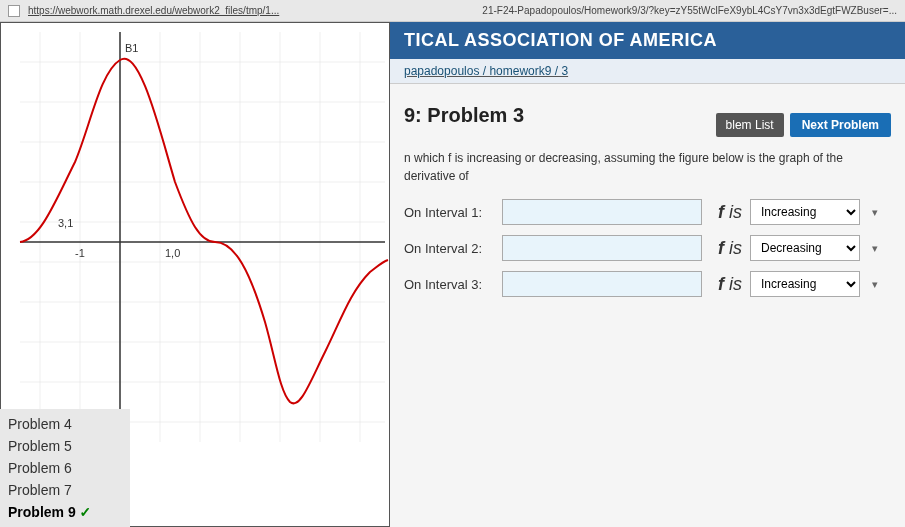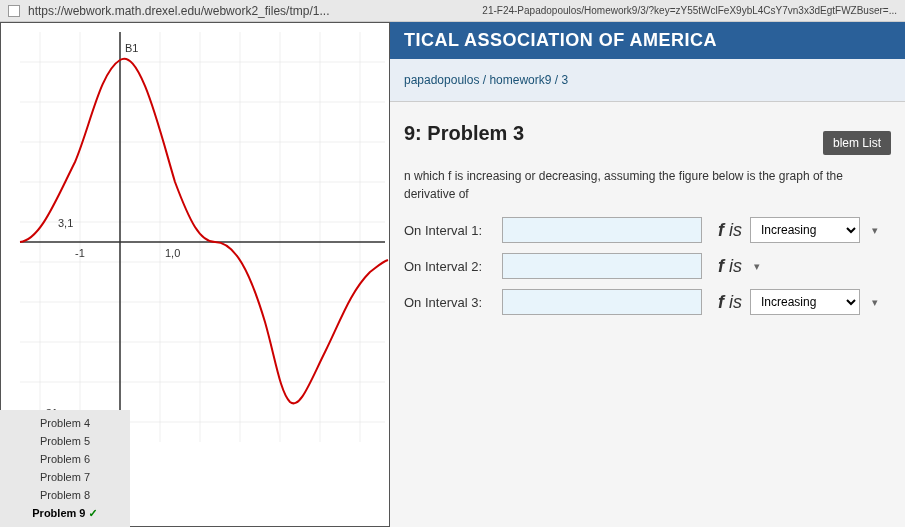--- a/index.html
+++ b/index.html
@@ -25,21 +25,22 @@
       border-bottom: 1px solid #ccc;
     }
     .browser-bar .checkbox-icon {
       width: 12px; height: 12px;
       border: 1px solid #999;
       background: white;
       display: inline-block;
     }
     .browser-url {
       color: #444;
-      font-size: 12px;
+      font-size: 10px;
+      text-decoration: underline;
     }
     .browser-url2 {
       color: #444;
       font-size: 10px;
       margin-left: auto;
     }
 
     
     .right-panel {
       flex: 1;
@@ -55,24 +56,25 @@
       color: white;
       padding: 8px 14px;
       font-size: 18px;
       font-weight: bold;
       letter-spacing: 0.5px;
     }
 
     
     .breadcrumb-bar {
       background: #e8eef5;
-      padding: 14px 14px;
+      padding: 5px 14px;
       font-size: 12px;
       color: #555;
       border-bottom: 1px solid #ccc;
+      text-decoration: underline;
     }
     .breadcrumb-bar span {
       color: #1a5276;
     }
 
     
     .problem-title-area {
       padding: 10px 14px 6px;
       display: flex;
       align-items: center;
@@ -180,24 +182,23 @@
       position: absolute;
       bottom: 0;
       left: 0;
       width: 130px;
       background: #e8e8e8;
       padding: 4px 0;
       z-index: 10;
     }
     .sidebar-item {
       padding: 3px 8px;
-      font-size: 11px;
+      font-size: 14px;
       color: #333;
       cursor: pointer;
-      text-align: center;
     }
     .sidebar-item.active { color: #000; font-weight: bold; }
     .sidebar-item .checkmark { color: green; }
 
     svg.graph-svg {
       width: 100%;
       height: 100%;
     }
   </style>
 </head>
@@ -278,23 +279,20 @@
       </div>
       <div class="sidebar-item">
         <span>Problem 5</span>
       </div>
       <div class="sidebar-item">
         <span>Problem 6</span>
       </div>
       <div class="sidebar-item">
         <span>Problem 7</span>
       </div>
-      <div class="sidebar-item">
-        <span>Problem 8</span>
-      </div>
       <div class="sidebar-item active">
         <span>Problem 9</span>
         <span class="checkmark"> ✓</span>
       </div>
     </div>
   </div>
 
   <div class="right-panel">
 
     <div class="header-blue">
@@ -302,20 +300,21 @@
     </div>
 
     <div class="breadcrumb-bar">
       <span>papadopoulos / homework9 / 3</span>
     </div>
 
     <div class="problem-title-area">
       <span class="problem-title">9: Problem 3</span>
       <div class="btn-group">
         <button class="btn-problem-list">blem List</button>
+        <button class="btn-next-problem">Next Problem</button>
       </div>
     </div>
 
     <div class="problem-description">
       <span>n which f is increasing or decreasing, assuming the figure below is the graph of the derivative of</span>
     </div>
 
     <div class="intervals-area">
 
       <div class="interval-row">
@@ -330,20 +329,24 @@
         </select>
         <span style="font-size:11px;color:#666;margin-left:4px;">▾</span>
       </div>
 
       <div class="interval-row">
         <span class="interval-label">On Interval 2:</span>
         <input class="interval-input" type="text" value="" style="">
         <span class="f-is-label">
           <span class="f-italic">f</span> is
         </span>
+        <select class="dropdown-select">
+          <option value="Increasing">Increasing</option>
+          <option value="Decreasing" selected="">Decreasing</option>
+        </select>
         <span style="font-size:11px;color:#666;margin-left:4px;">▾</span>
       </div>
 
       <div class="interval-row">
         <span class="interval-label">On Interval 3:</span>
         <input class="interval-input" type="text" value="" style="">
         <span class="f-is-label">
           <span class="f-italic">f</span> is
         </span>
         <select class="dropdown-select">

